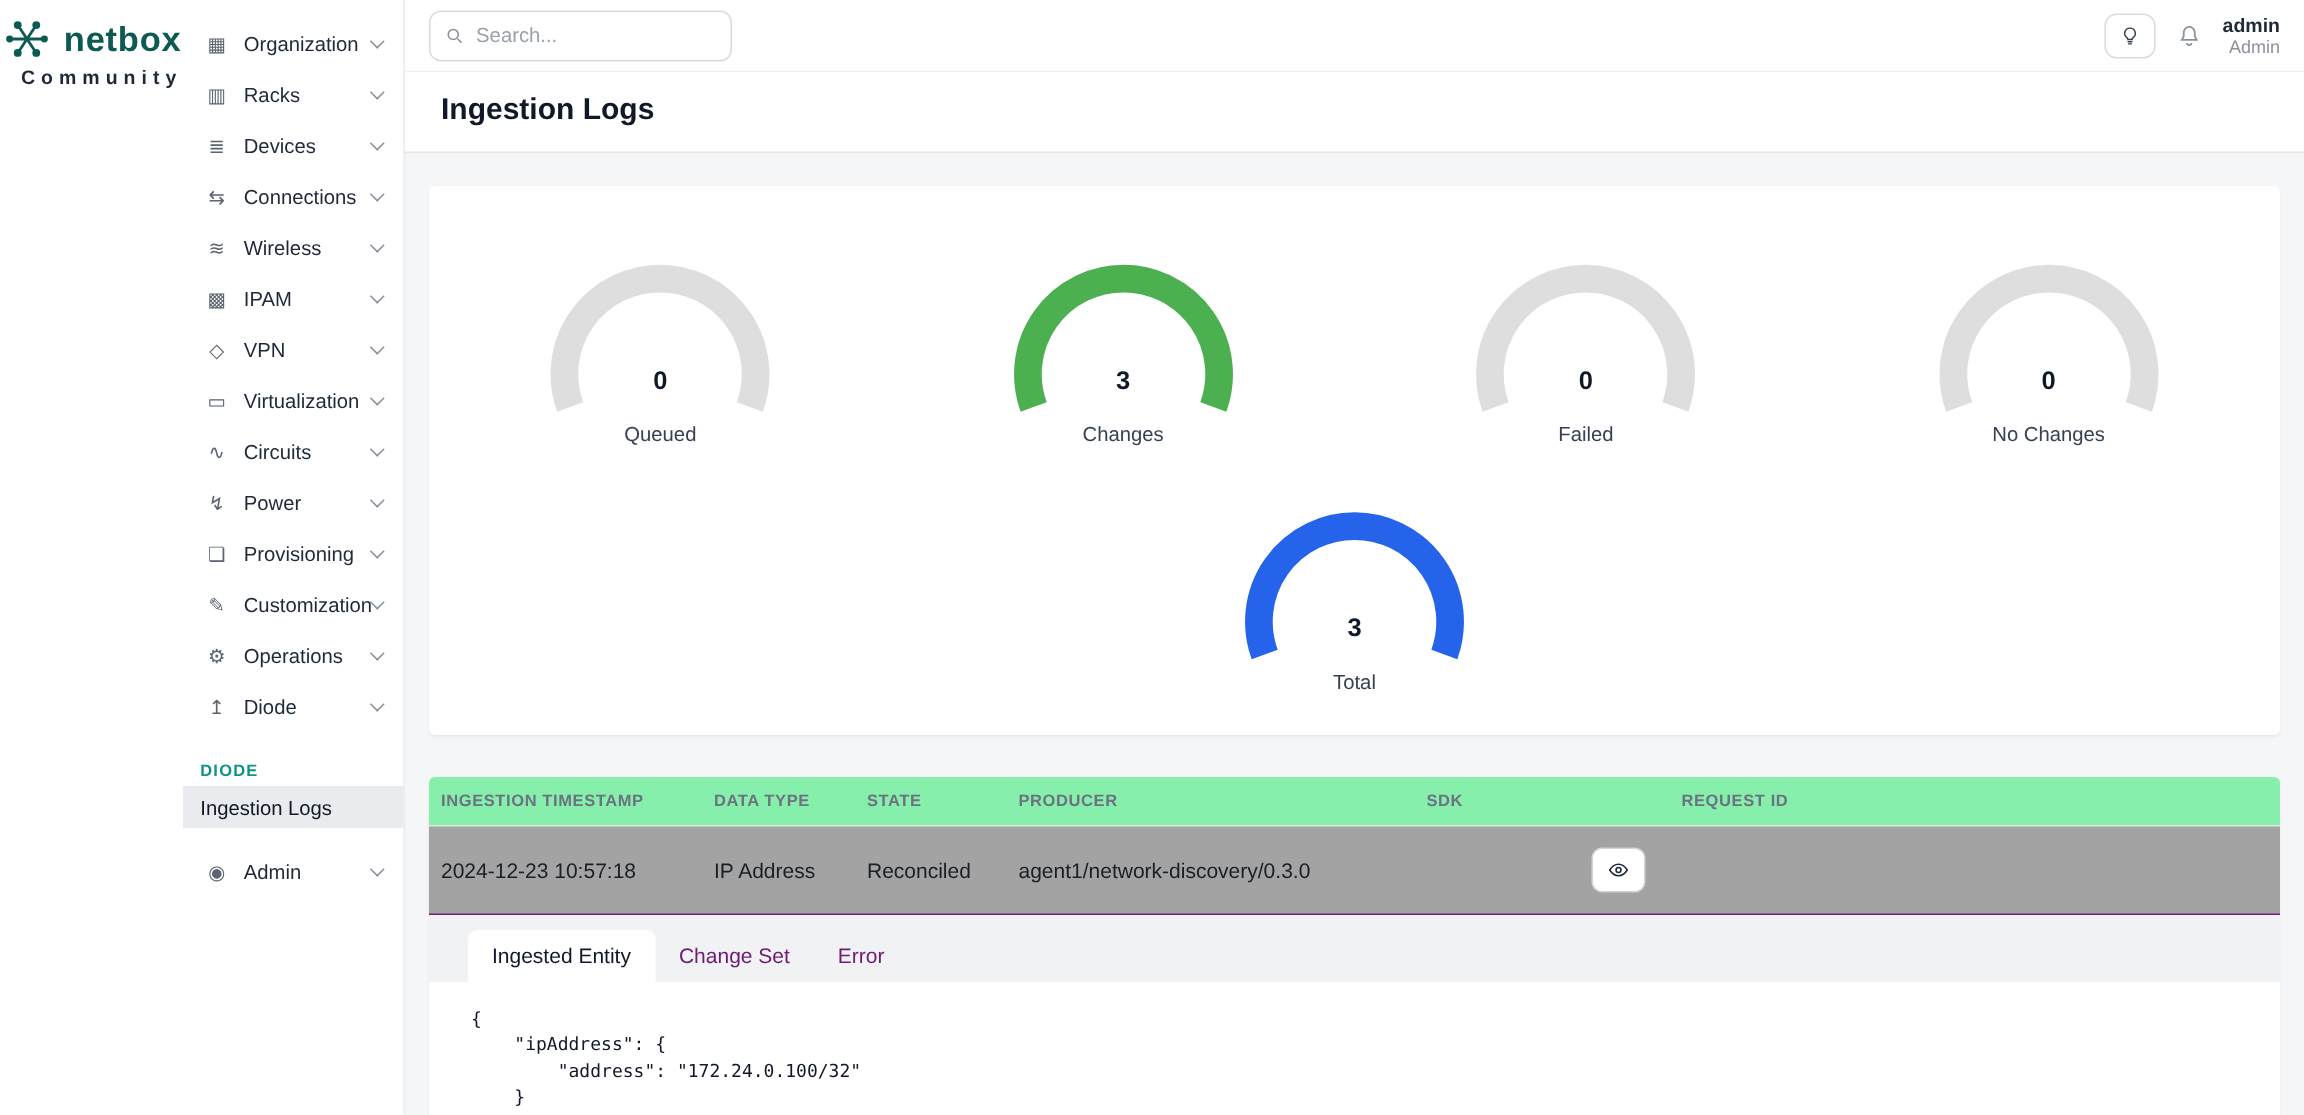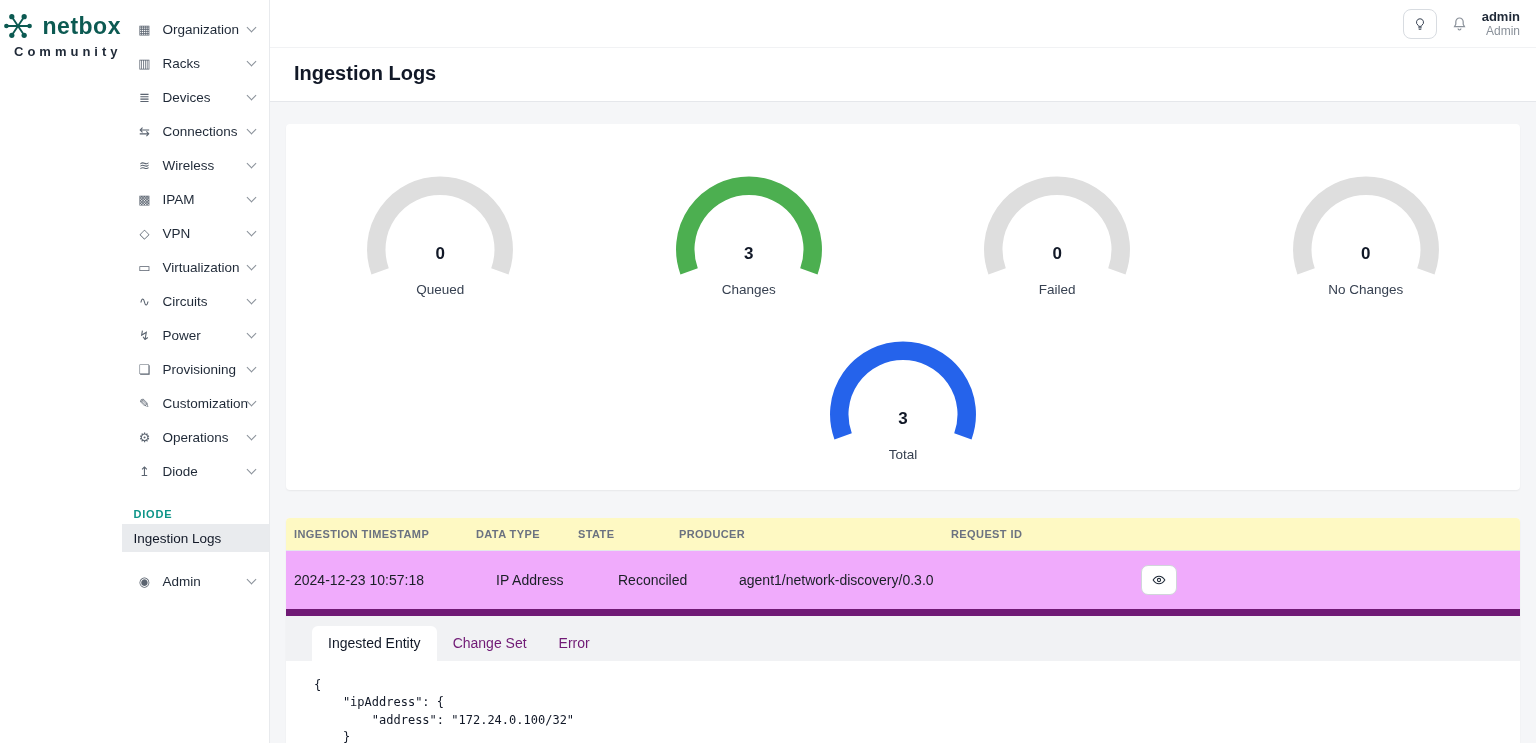--- a/index.html
+++ b/index.html
@@ -47,23 +47,23 @@
   .gauge-row.total-row { margin-top:42px; justify-content:center; }
   .gauge { display:flex; flex-direction:column; align-items:center; }
   .gauge-arc-wrap { position:relative; width:168px; height:104px; }
   .gauge-svg { width:168px; height:104px; display:block; }
   .gauge-value { position:absolute; bottom:14px; left:0; width:100%; text-align:center; font-size:17px; font-weight:700; color:#111827; }
   .gauge-label { margin-top:4px; font-size:13.5px; color:#374151; }
 
   
   .table-card { overflow:hidden; border-radius:4px; }
   .tgrid { display:grid; grid-template-columns:182px 102px 101px 272px 170px 1fr 70px; align-items:center; }
-  .thead { background:#fef9c3; border-bottom:1px solid #e5e7eb; }
+  .thead { background:#86efac; border-bottom:1px solid #e5e7eb; }
   .th { font-size:11px; font-weight:700; letter-spacing:0.4px; color:#6b7280; text-transform:uppercase; padding:10px 8px; white-space:nowrap; }
-  .trow { background:#f0abfc; border-bottom:7px solid #701a75;gap:20px; }
+  .trow { background:#a3a3a3; border-bottom:1px solid #701a75; }
   .td { font-size:14px; color:#1a1f26; padding:14px 8px; white-space:nowrap; overflow:hidden; text-overflow:ellipsis; }
   .td-actions { display:flex; justify-content:flex-end; padding-right:16px; }
   .eye-btn { width:36px; height:30px; border:1px solid #d0d5da; border-radius:7px; background:#fff; display:flex; align-items:center; justify-content:center; cursor:pointer; }
 
   
   .detail-band { background:#f1f2f4; padding:10px 0 0 26px; display:flex;align-items:center; }
   .tab { padding:9px 16px 10px; font-size:14px; color:#701a75; cursor:pointer; }
   .tab.active { background:#fff; border-radius:6px 6px 0 0; color:#111827; }
   .code-area { background:#fff; padding:16px 28px 24px; min-height:120px; }
   .code-area pre { font-family:"DejaVu Sans Mono", monospace; font-size:12px; line-height:1.45; color:#111827; white-space:pre; }
@@ -176,20 +176,27 @@
         <span class="nav-icon">◉</span>
         <span class="nav-label">Admin</span>
         <span class="chev"></span>
       </div>
     </nav>
   </aside>
 
   <div class="main">
 
     <div class="topbar">
+      <div class="search-box">
+        <svg width="14" height="14" viewBox="0 0 24 24">
+          <circle cx="10" cy="10" r="6.5" fill="none" stroke="#8a919a" stroke-width="2"></circle>
+          <path d="M15.5 15.5l5 5" stroke="#8a919a" stroke-width="2"></path>
+        </svg>
+        <input type="text" placeholder="Search..." style="">
+      </div>
       <div class="topbar-right">
         <button class="icon-btn">
           <svg width="14" height="16" viewBox="0 0 24 24">
             <path d="M12 3a6 6 0 0 0-3.5 10.9c.6.5 1 1.3 1.1 2.1h4.8c.1-.8.5-1.6 1.1-2.1A6 6 0 0 0 12 3z" fill="none" stroke="#374151" stroke-width="1.7"></path>
             <path d="M9.8 18.5h4.4M10.5 21h3" stroke="#374151" stroke-width="1.7" stroke-linecap="round"></path>
           </svg>
         </button>
         <button class="bell-btn">
           <svg width="17" height="18" viewBox="0 0 24 24">
             <path d="M12 3.5a5.2 5.2 0 0 0-5.2 5.2v3.6L5 15.7h14l-1.8-3.4V8.7A5.2 5.2 0 0 0 12 3.5z" fill="none" stroke="#8a919a" stroke-width="1.7"></path>
@@ -266,20 +273,21 @@
           </div>
         </div>
       </div>
 
       <div class="card table-card">
         <div class="tgrid thead">
           <div class="th">Ingestion Timestamp</div>
           <div class="th">Data Type</div>
           <div class="th">State</div>
           <div class="th">Producer</div>
+          <div class="th">SDK</div>
           <div class="th">Request ID</div>
           <div class="th"></div>
         </div>
 
         <div class="tgrid trow">
           <div class="td">2024-12-23 10:57:18</div>
           <div class="td">IP Address</div>
           <div class="td">Reconciled</div>
           <div class="td">agent1/network-discovery/0.3.0</div>
           <div class="td td-actions">

